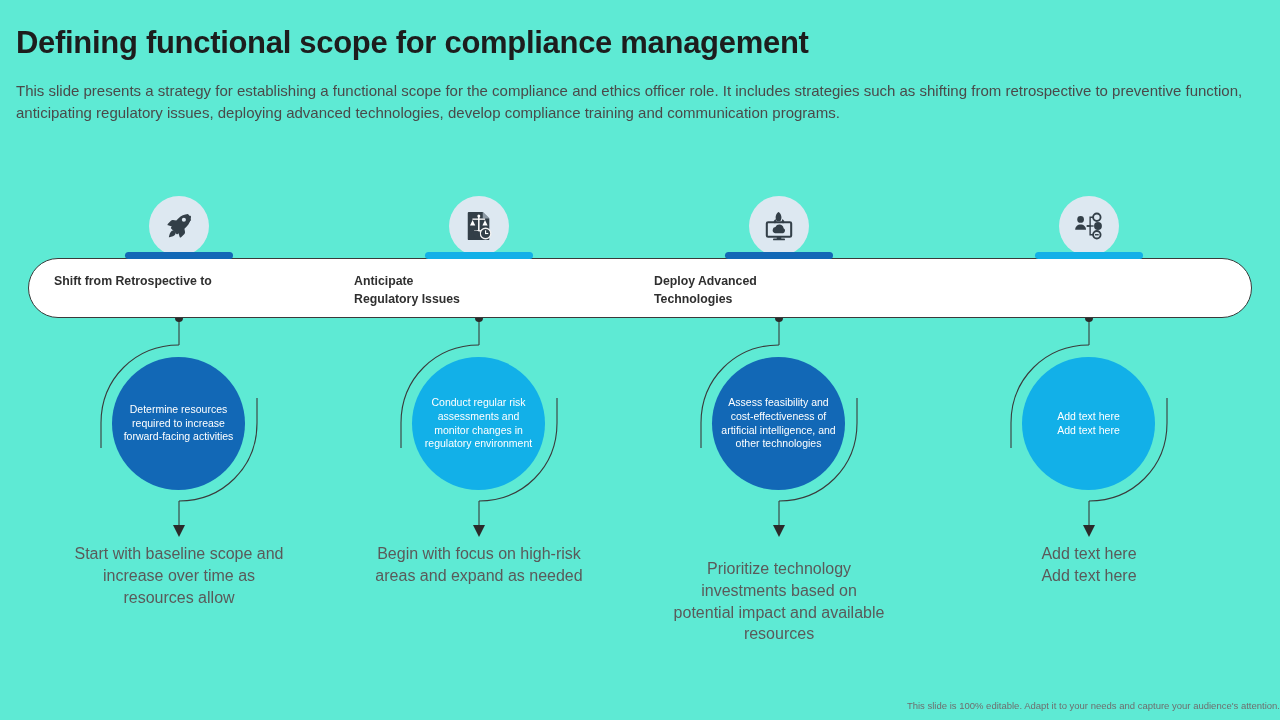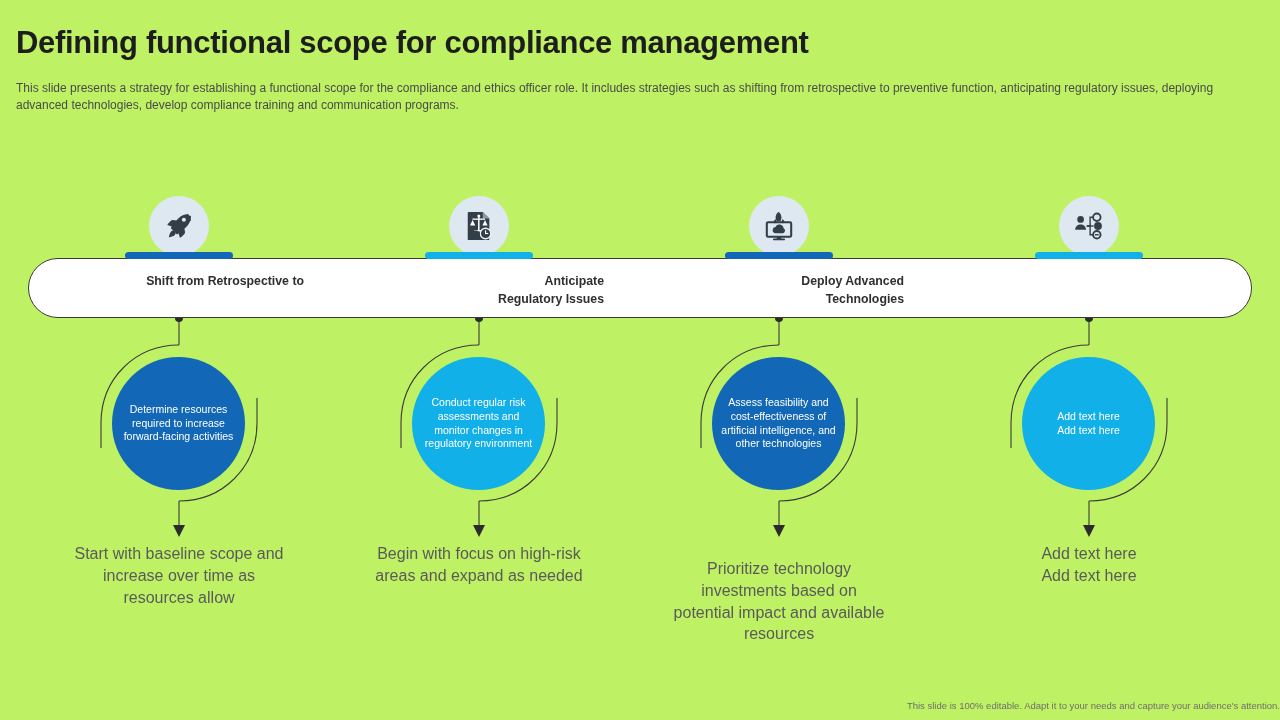--- a/index.html
+++ b/index.html
@@ -11,42 +11,42 @@
     width: 1280px;
     height: 720px;
     position: relative;
     overflow: hidden;
     font-family: "Liberation Sans", sans-serif;
     color: #3b3b3b;
   }
   .slide {
     position: absolute;
     inset: 0;
-    background: #bef264;
+    background: #5eead4;
   }
 
   
   .title {
     position: absolute;
     left: 16px;
     top: 26px;
     width: 1200px;
     font-size: 31px;
     font-weight: bold;
     color: #1d1d1d;
     letter-spacing: -0.3px;
     line-height: 1.1;
     white-space: nowrap;
   }
   .subtitle {
     position: absolute;
     left: 16px;
     top: 80px;
     width: 1235px;
-    font-size: 12px;
+    font-size: 15px;
     line-height: 1.45;
     color: #4a4a4a;
     text-align: left;
   }
 
   
   .diagram {
     position: absolute;
     left: 0;
     top: 0;
@@ -93,21 +93,21 @@
     position: absolute;
     width: 108px;
     height: 7px;
     border-radius: 4px;
   }
 
   
   .head-label {
     position: absolute;
     width: 250px;
-    text-align: right;
+    text-align: left;
     font-size: 12.3px;
     font-weight: bold;
     color: #2f2f2f;
     line-height: 1.5;
   }
 
   
   .bigcircle {
     position: absolute;
     width: 133px;

